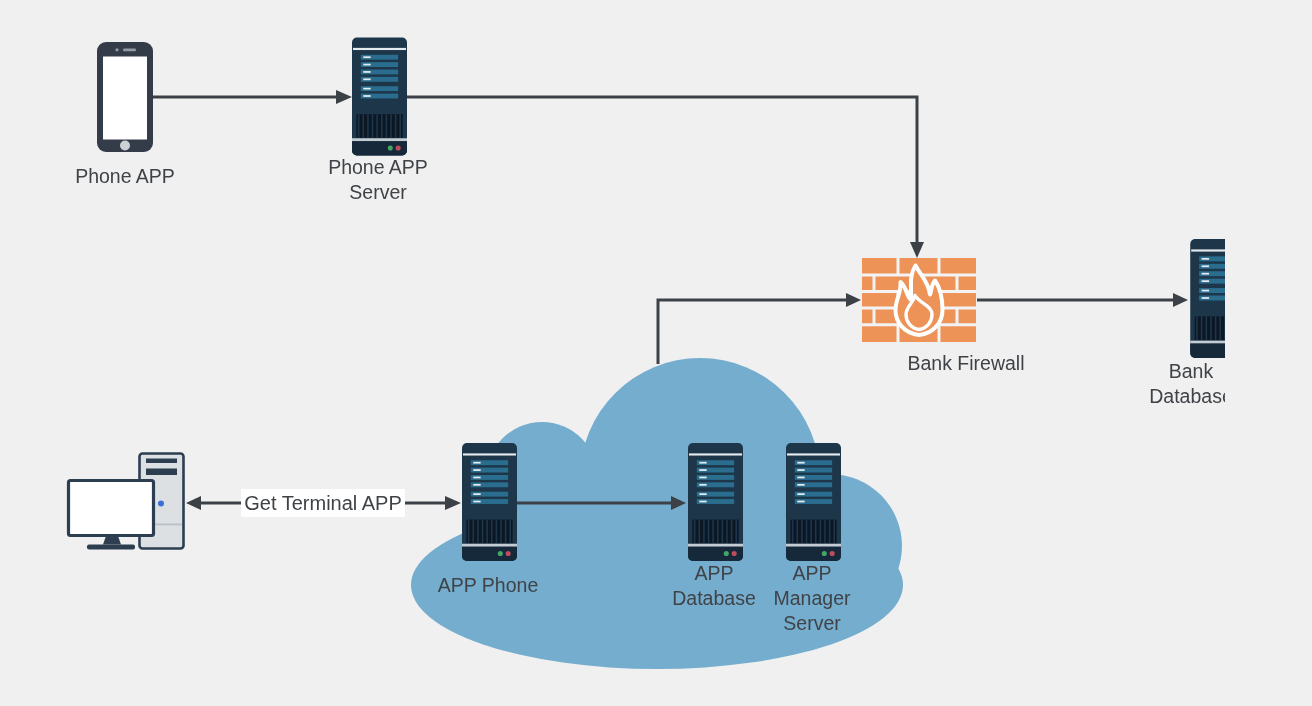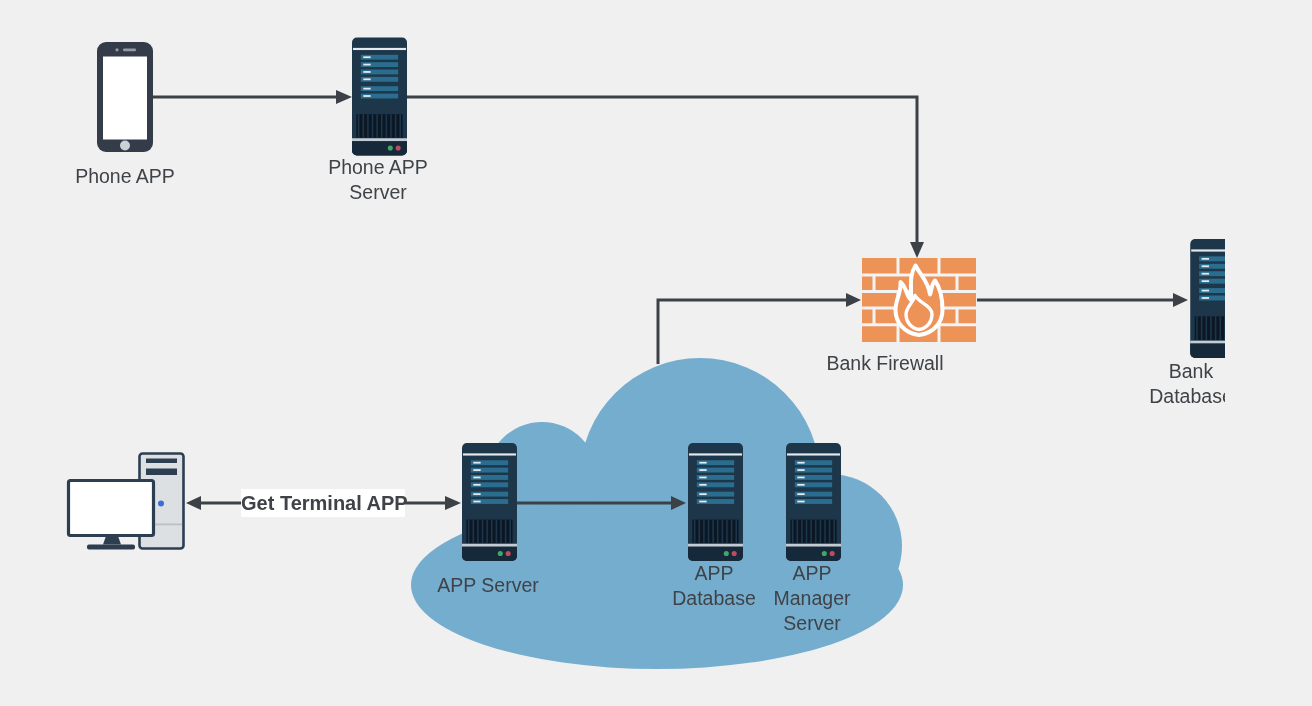--- a/index.html
+++ b/index.html
@@ -9,21 +9,21 @@
   }
   .layer{position:absolute;left:0;top:0;width:1312px;height:706px;}
   .node-icon{position:absolute;}
   .node-label{
     position:absolute;text-align:center;color:#3f4347;
     font-size:19.5px;line-height:25px;white-space:pre-line;
   }
   .edge-label{
     position:absolute;left:241px;top:489px;width:164px;height:28px;
     background:#ffffff;color:#3f4347;font-size:20px;line-height:28px;
-    text-align:center;white-space:nowrap;font-weight:bold;
+    text-align:center;white-space:nowrap;
   }
 </style>
 </head>
 <body>
 
 <div class="canvas">
 
   <svg width="0" height="0" style="position:absolute" aria-hidden="true">
     <defs>
       <symbol id="server-icon" viewBox="0 0 56 120">
@@ -152,27 +152,27 @@
 
   <svg class="node-icon" style="left:786px;top:441px" width="55" height="122">
       <use href="#server-icon"></use>
     </svg>
 
   <div class="node-label" style="left:45px;top:164px;width:160px">Phone APP</div>
 
   <div class="node-label" style="left:298px;top:155px;width:160px">Phone APP
 Server</div>
 
-  <div class="node-label" style="left:805px;top:351px;width:160px">Bank Firewall</div>
+  <div class="node-label" style="left:886px;top:351px;width:160px">Bank Firewall</div>
 
   <div class="node-label" style="left:1111px;top:359px;width:160px">Bank
 Database</div>
 
 
-  <div class="node-label" style="left:408px;top:573px;width:160px">APP Server</div>
+  <div class="node-label" style="left:408px;top:573px;width:160px">APP Phone</div>
 
   <div class="node-label" style="left:634px;top:561px;width:160px">APP
 Database</div>
 
   <div class="node-label" style="left:732px;top:561px;width:160px">APP
 Manager
 Server</div>
 
   <div class="edge-label">Get Terminal APP</div>
 

